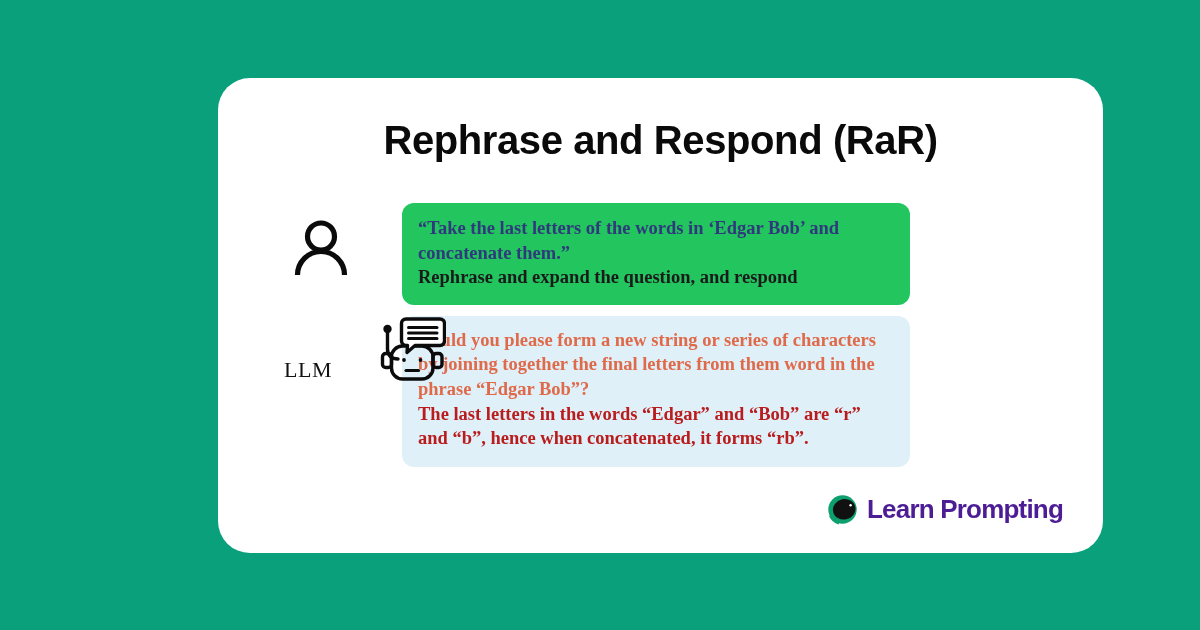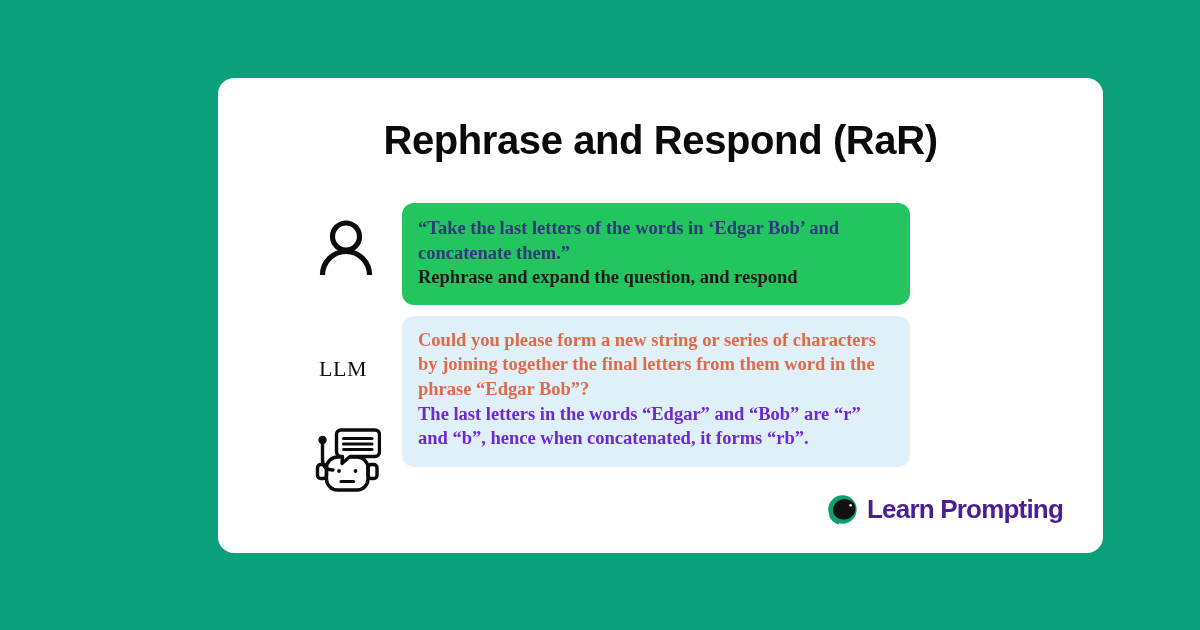--- a/index.html
+++ b/index.html
@@ -22,21 +22,21 @@
   }
 
   
   .card {
     position: absolute;
     left: 218px;
     top: 78px;
     width: 885px;
     height: 475px;
     background: #ffffff;
-    border-radius: 16px;
+    border-radius: 32px;
     box-sizing: border-box;
   }
 
   .card-title {
     position: absolute;
     left: 0;
     top: 40px;
     width: 100%;
     text-align: center;
     font-family: "Liberation Sans", sans-serif;
@@ -59,21 +59,21 @@
     position: relative;
     display: flex;
     align-items: flex-start;
   }
 
   .avatar-col {
     width: 112px;
     flex: 0 0 112px;
     position: relative;
     display: flex;
-    flex-direction: column;
+    flex-direction: row;
     align-items: center;
     gap: 44px;
   }
 
   .bubble {
     flex: 1 1 auto;
     background: #E0F0F9;
     border-radius: 12px;
     padding: 13px 16px 15px 16px;
     box-sizing: border-box;
@@ -205,21 +205,21 @@
                 <path d="M30.5 11.5 L59 11.5" stroke-width="3"></path>
                 <path d="M30.5 17 L59 17" stroke-width="3"></path>
                 <path d="M30.5 22.5 L59 22.5" stroke-width="3"></path>
               </g>
             </svg>
           </span>
         </div>
 
         <div class="bubble assistant" style="background: rgb(224, 240, 249);">
           <p class="para text-rephrased" style="color: rgb(223, 106, 74);">Could you please form a new string or series of characters by joining together the final letters from them word in the phrase “Edgar Bob”?</p>
-          <p class="para text-answer" style="color: #6d28d9;">The last letters in the words “Edgar” and “Bob” are “r” and “b”, hence when concatenated, it forms “rb”.</p>
+          <p class="para text-answer" style="color: #b91c1c;">The last letters in the words “Edgar” and “Bob” are “r” and “b”, hence when concatenated, it forms “rb”.</p>
         </div>
       </div>
 
     </div>
 
     <div class="logo">
       <span class="logo-mark">
         <svg width="31" height="31" viewBox="0 0 31 31" aria-hidden="true">
           <circle cx="15.5" cy="15.5" r="14.2" fill="#0E9F6E"></circle>
           <path d="M15.5 1.3 A14.2 14.2 0 0 1 15.5 29.7 A11 14.2 0 0 0 15.5 1.3 Z" fill="#ffffff" opacity="0.0"></path>

